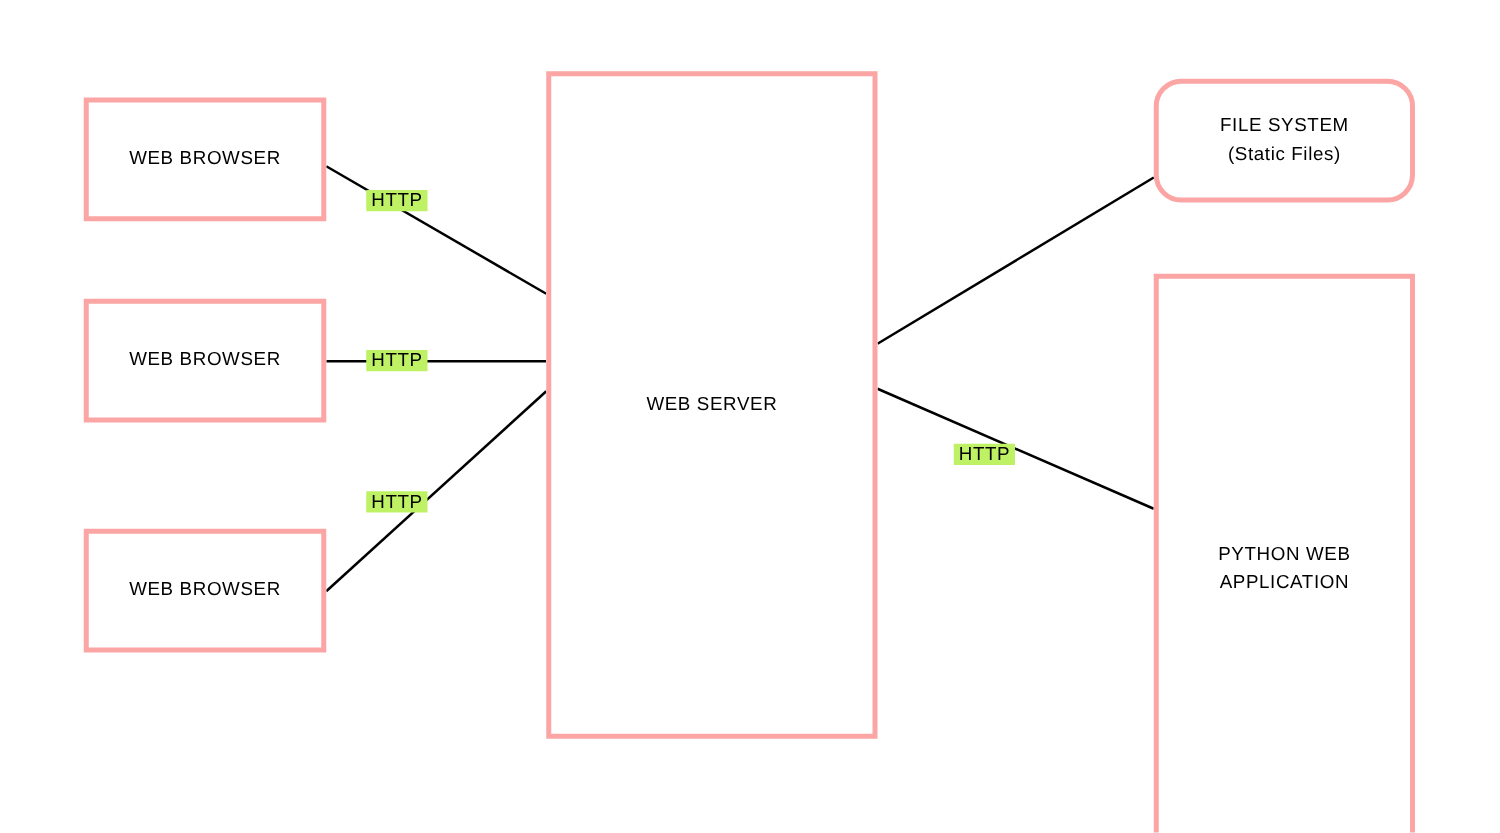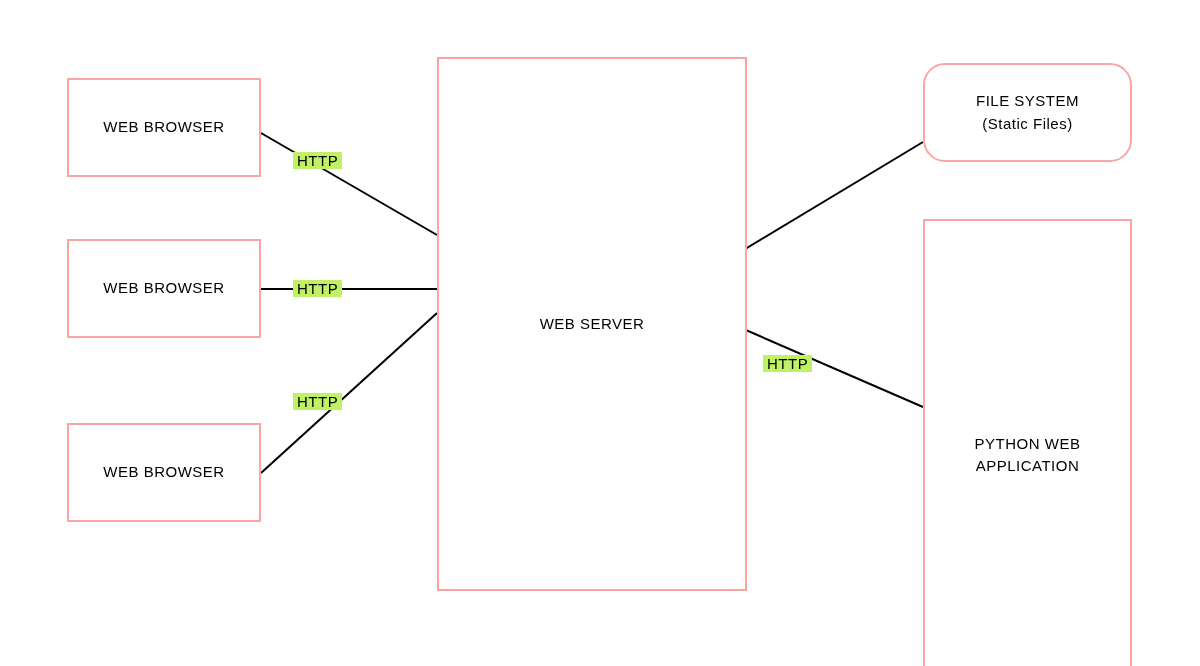--- a/index.html
+++ b/index.html
@@ -9,21 +9,21 @@
     }
     body {
       font-family: Arial, Helvetica, sans-serif;
       background: #ffffff;
       width: 1200px;
       height: 666px;
       position: relative;
     }
     .box {
       position: absolute;
-      border: 2px solid #fca5a5;
+      border: 4px solid #fca5a5;
       background: #fff;
       display: flex;
       align-items: center;
       justify-content: center;
       text-align: center;
       font-size: 15px;
       letter-spacing: 0.5px;
       line-height: 1.5;
     }
     .rounded {
@@ -70,21 +70,21 @@
 </div>
 
 <div class="box" style="left:67px; top:239px; width:194px; height:99px;">
   <span>WEB BROWSER</span>
 </div>
 
 <div class="box" style="left:67px; top:423px; width:194px; height:99px;">
   <span>WEB BROWSER</span>
 </div>
 
-<div class="box" style="left:437px; top:57px; width:310px; height:534px;">
+<div class="box" style="left:437px; top:57px; width:265px; height:534px;">
   <span>WEB SERVER</span>
 </div>
 
 <div class="box rounded" style="left:923px; top:63px; width:209px; height:99px;">
   <div>
     <span>FILE SYSTEM</span><br>
     <span>(Static Files)</span>
   </div>
 </div>
 

